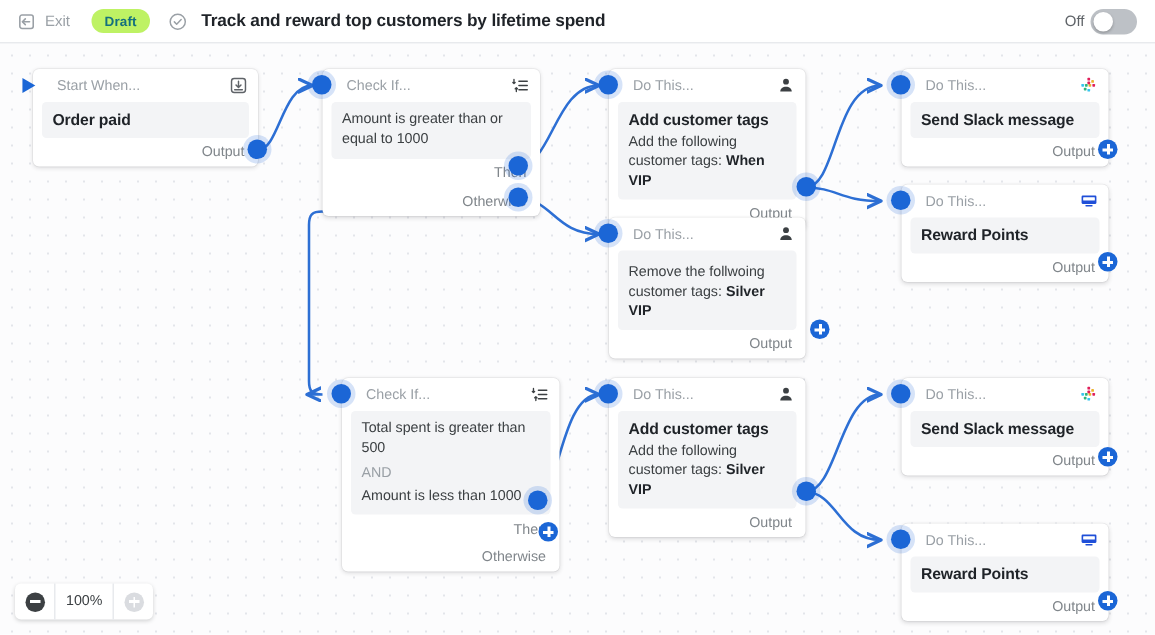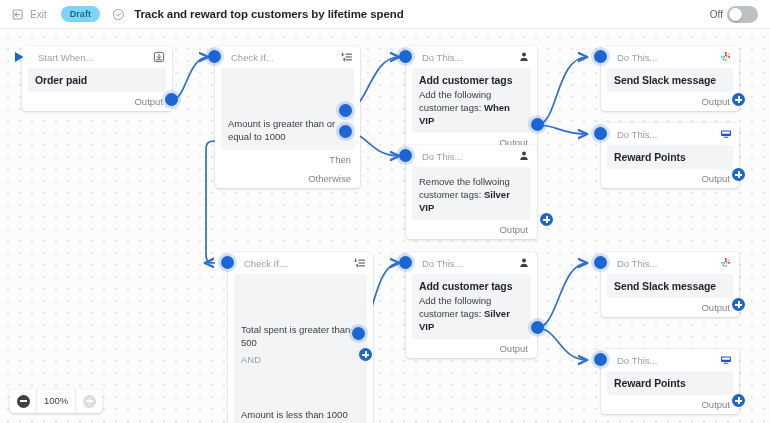--- a/index.html
+++ b/index.html
@@ -21,21 +21,21 @@
     z-index: 40;
   }
   .exit-btn {
     display: flex; align-items: center; gap: 5px;
     color: #9aa0a6; font-size: 10px;
     cursor: pointer;
   }
   .exit-icon { width: 13px; height: 13px; display:block; }
   .draft-badge {
     margin-left: 14px;
-    background: #7dd3fc;
+    background: #bef264;
     color: #13707e;
     font-size: 9px; font-weight: 700;
     border-radius: 9px;
     padding: 3px 9px;
     letter-spacing: .1px;
   }
   .check-circle { margin-left: 12px; width: 13px; height: 13px; display:block; }
   .flow-title {
     margin-left: 9px;
     font-size: 11.5px; font-weight: 700; color: #1f2328;
@@ -93,21 +93,21 @@
   }
   .node-title {
     font-size: 10.5px; font-weight: 700; color: #1f2328;
     letter-spacing: -.1px;
   }
   .node-desc {
     font-size: 9.5px; color: #3c4043; line-height: 1.35;
     margin-top: 3px;
   }
   .node-desc b { font-weight: 700; color: #1f2328; }
-  .cond-line { font-size: 9.5px; color: #3c4043; line-height: 1.35; margin-top: 44px; }
+  .cond-line { font-size: 9.5px; color: #3c4043; line-height: 1.35; }
   .cond-and { font-size: 9.5px; color: #9aa0a6; margin: 4px 0; }
 
   .port-row {
     display: flex; align-items: center; justify-content: flex-end;
     height: 19px; padding-right: 9px;
     font-size: 9.5px; color: #80868b;
   }
   .port-row.first { padding-top: 1px; }
 
   

